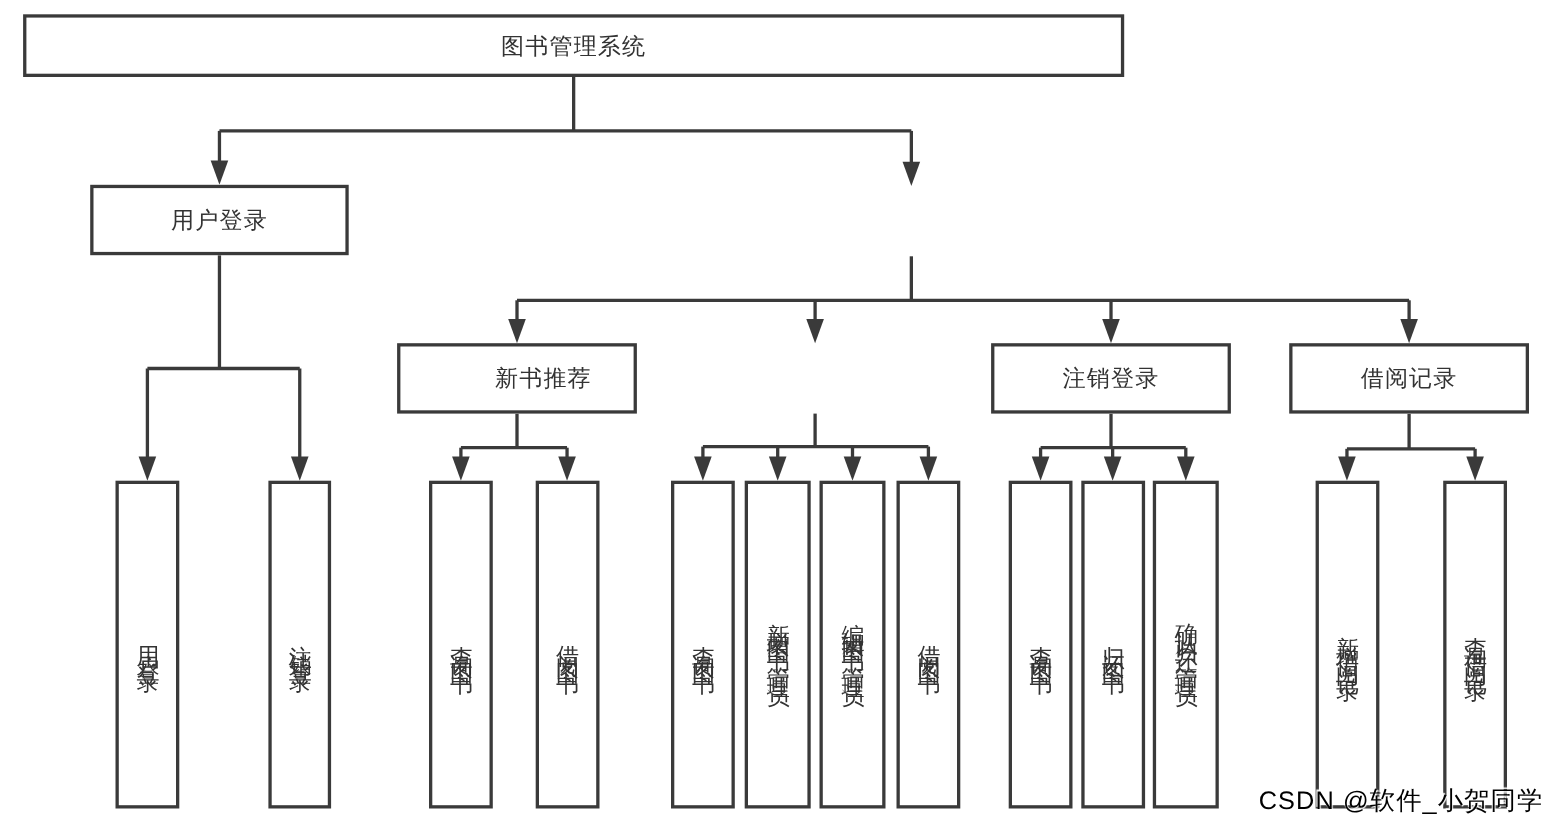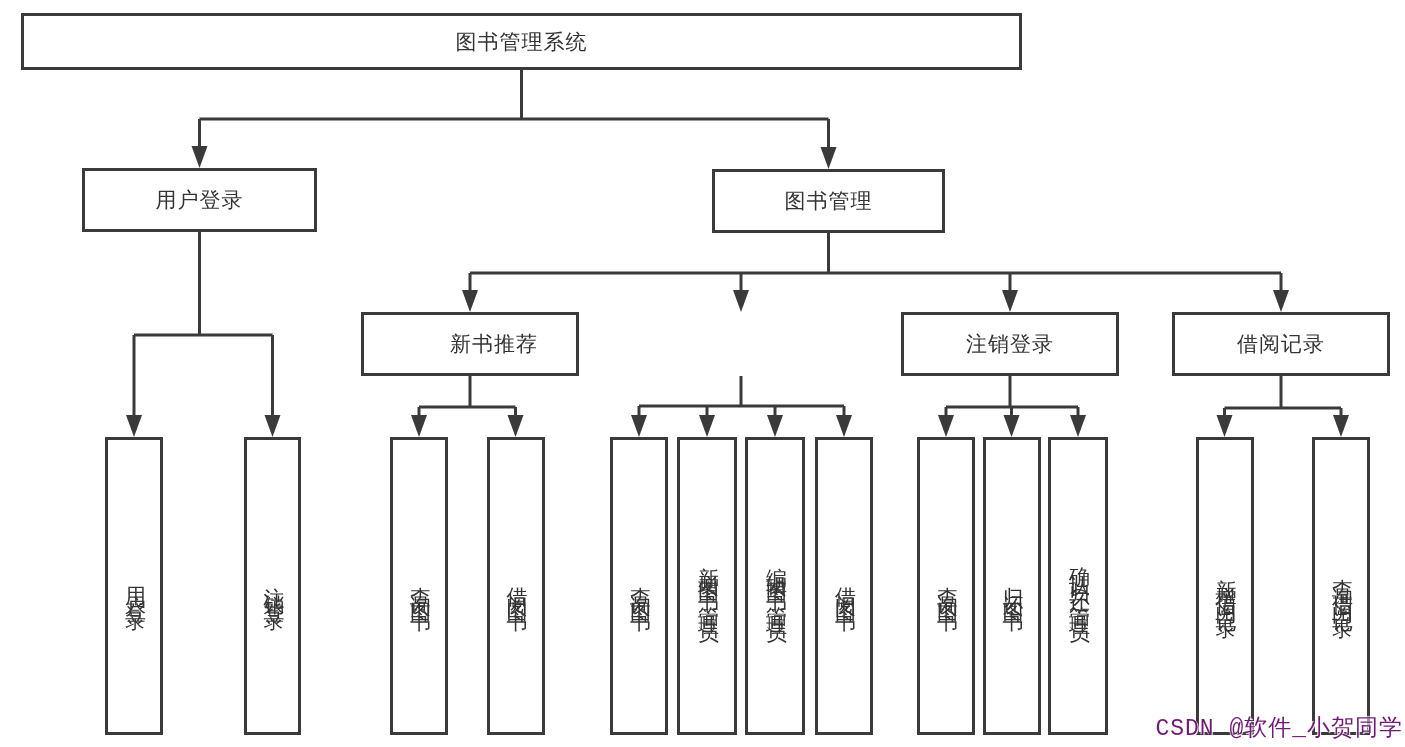--- a/index.html
+++ b/index.html
@@ -1,18 +1,18 @@
 <!DOCTYPE html>
 <html><head>
 <meta charset="utf-8">
 <style>
   html,body { margin:0; padding:0; background:#ffffff; }
   #stage {
     position:relative; width:1405px; height:747px; background:#ffffff;
-    font-family:Liberation Mono, monospace; overflow:hidden;
+    font-family:Liberation Sans, sans-serif; overflow:hidden;
   }
   #wires { position:absolute; left:0; top:0; width:1405px; height:747px; }
   .box {
     position:absolute; box-sizing:border-box;
     border:3px solid #3a3a3a; background:#ffffff;
     display:flex; align-items:center; justify-content:center;
     color:#333333; font-size:21px; text-align:center;
     letter-spacing:1px;
   }
   .vbox {
@@ -40,21 +40,21 @@
   .lf-677  { left:677px; width:60px; }
   .lf-745  { left:745px; width:60px; }
   .lf-815  { left:815px; }
   .lf-917  { left:917px; }
   .lf-982  { left:982.5px; }
   .lf-1048 { left:1048px; width:60px; }
   .lf-1195 { left:1195.5px; }
   .lf-1312 { left:1312px; }
   #watermark {
     position:absolute; right:2px; bottom:4px;
-    font-size:23px; color:#701a75; letter-spacing:1px;
+    font-size:23px; color:#000000; letter-spacing:1px;
     text-shadow:1px 1px 1px #ffffff, -1px -1px 1px #ffffff;
     white-space:nowrap;
   }
 </style>
 </head>
 <body>
 
 <div id="stage">
 
   <svg id="wires" viewBox="0 0 1405 747" xmlns="http://www.w3.org/2000/svg">
@@ -126,23 +126,20 @@
     </g>
   </svg>
 
   <div class="box b-root">
     <span>图书管理系统</span>
   </div>
 
   <div class="box b-login">
     <span>用户登录</span>
   </div>
-  <div class="box b-mgmt">
-    <span>图书管理</span>
-  </div>
 
   <div class="box b-l3 b-new">
     <span>新书推荐</span>
   </div>
   <div class="box b-l3 b-cur">
     <span>注销登录</span>
   </div>
   <div class="box b-l3 b-rec">
     <span>借阅记录</span>
   </div>

